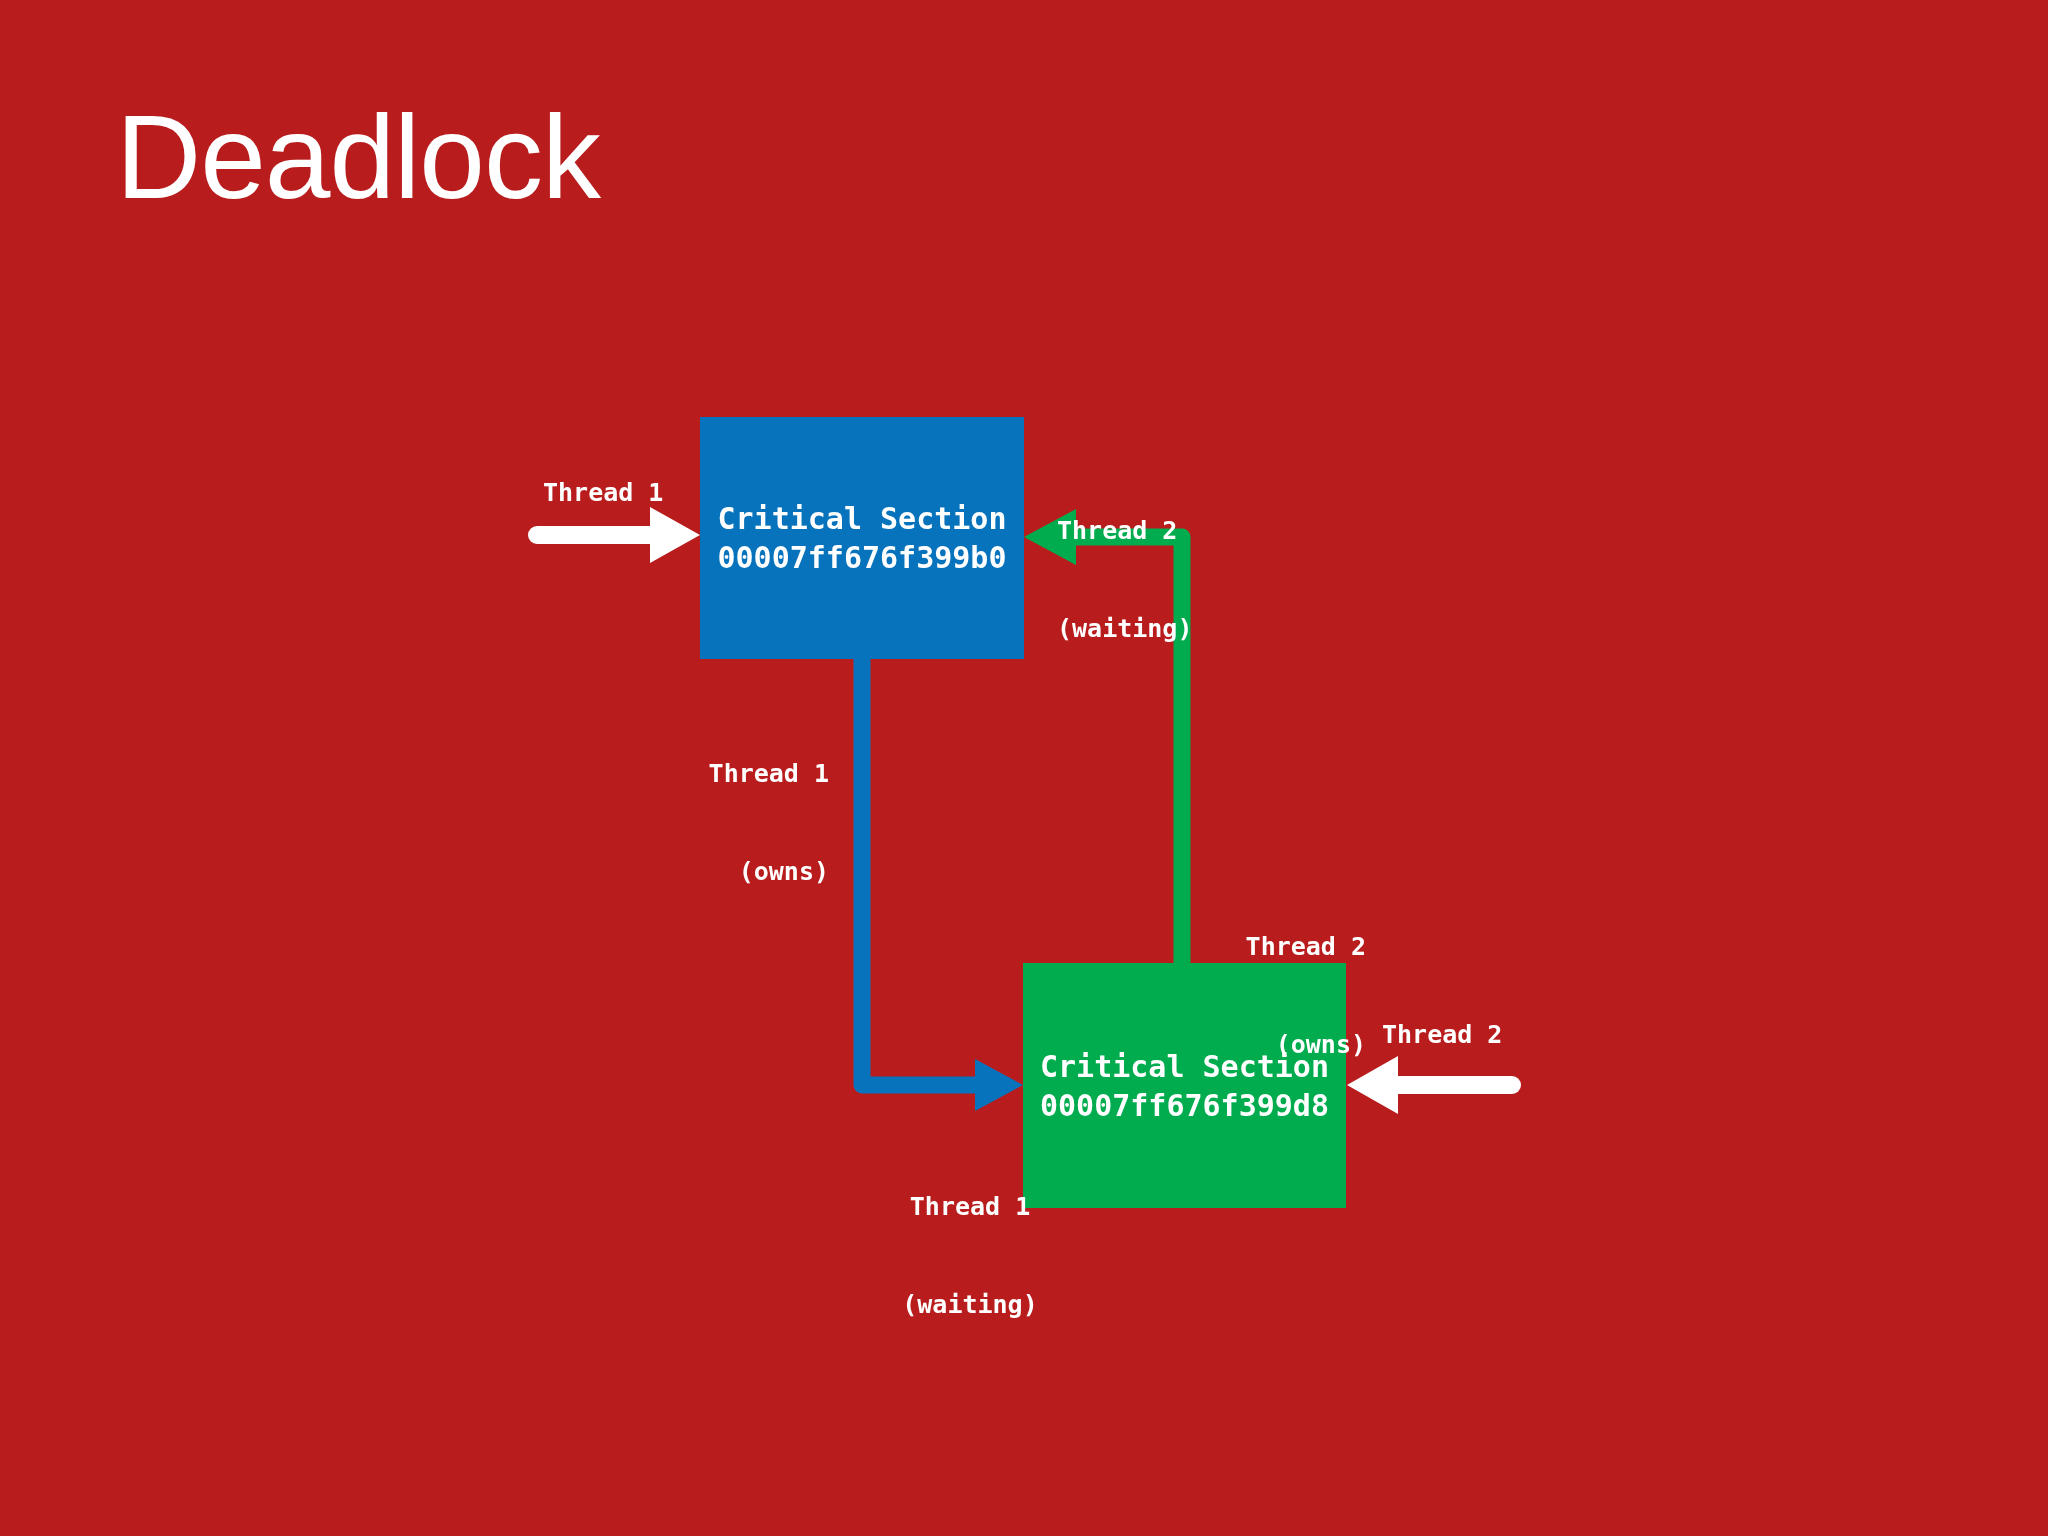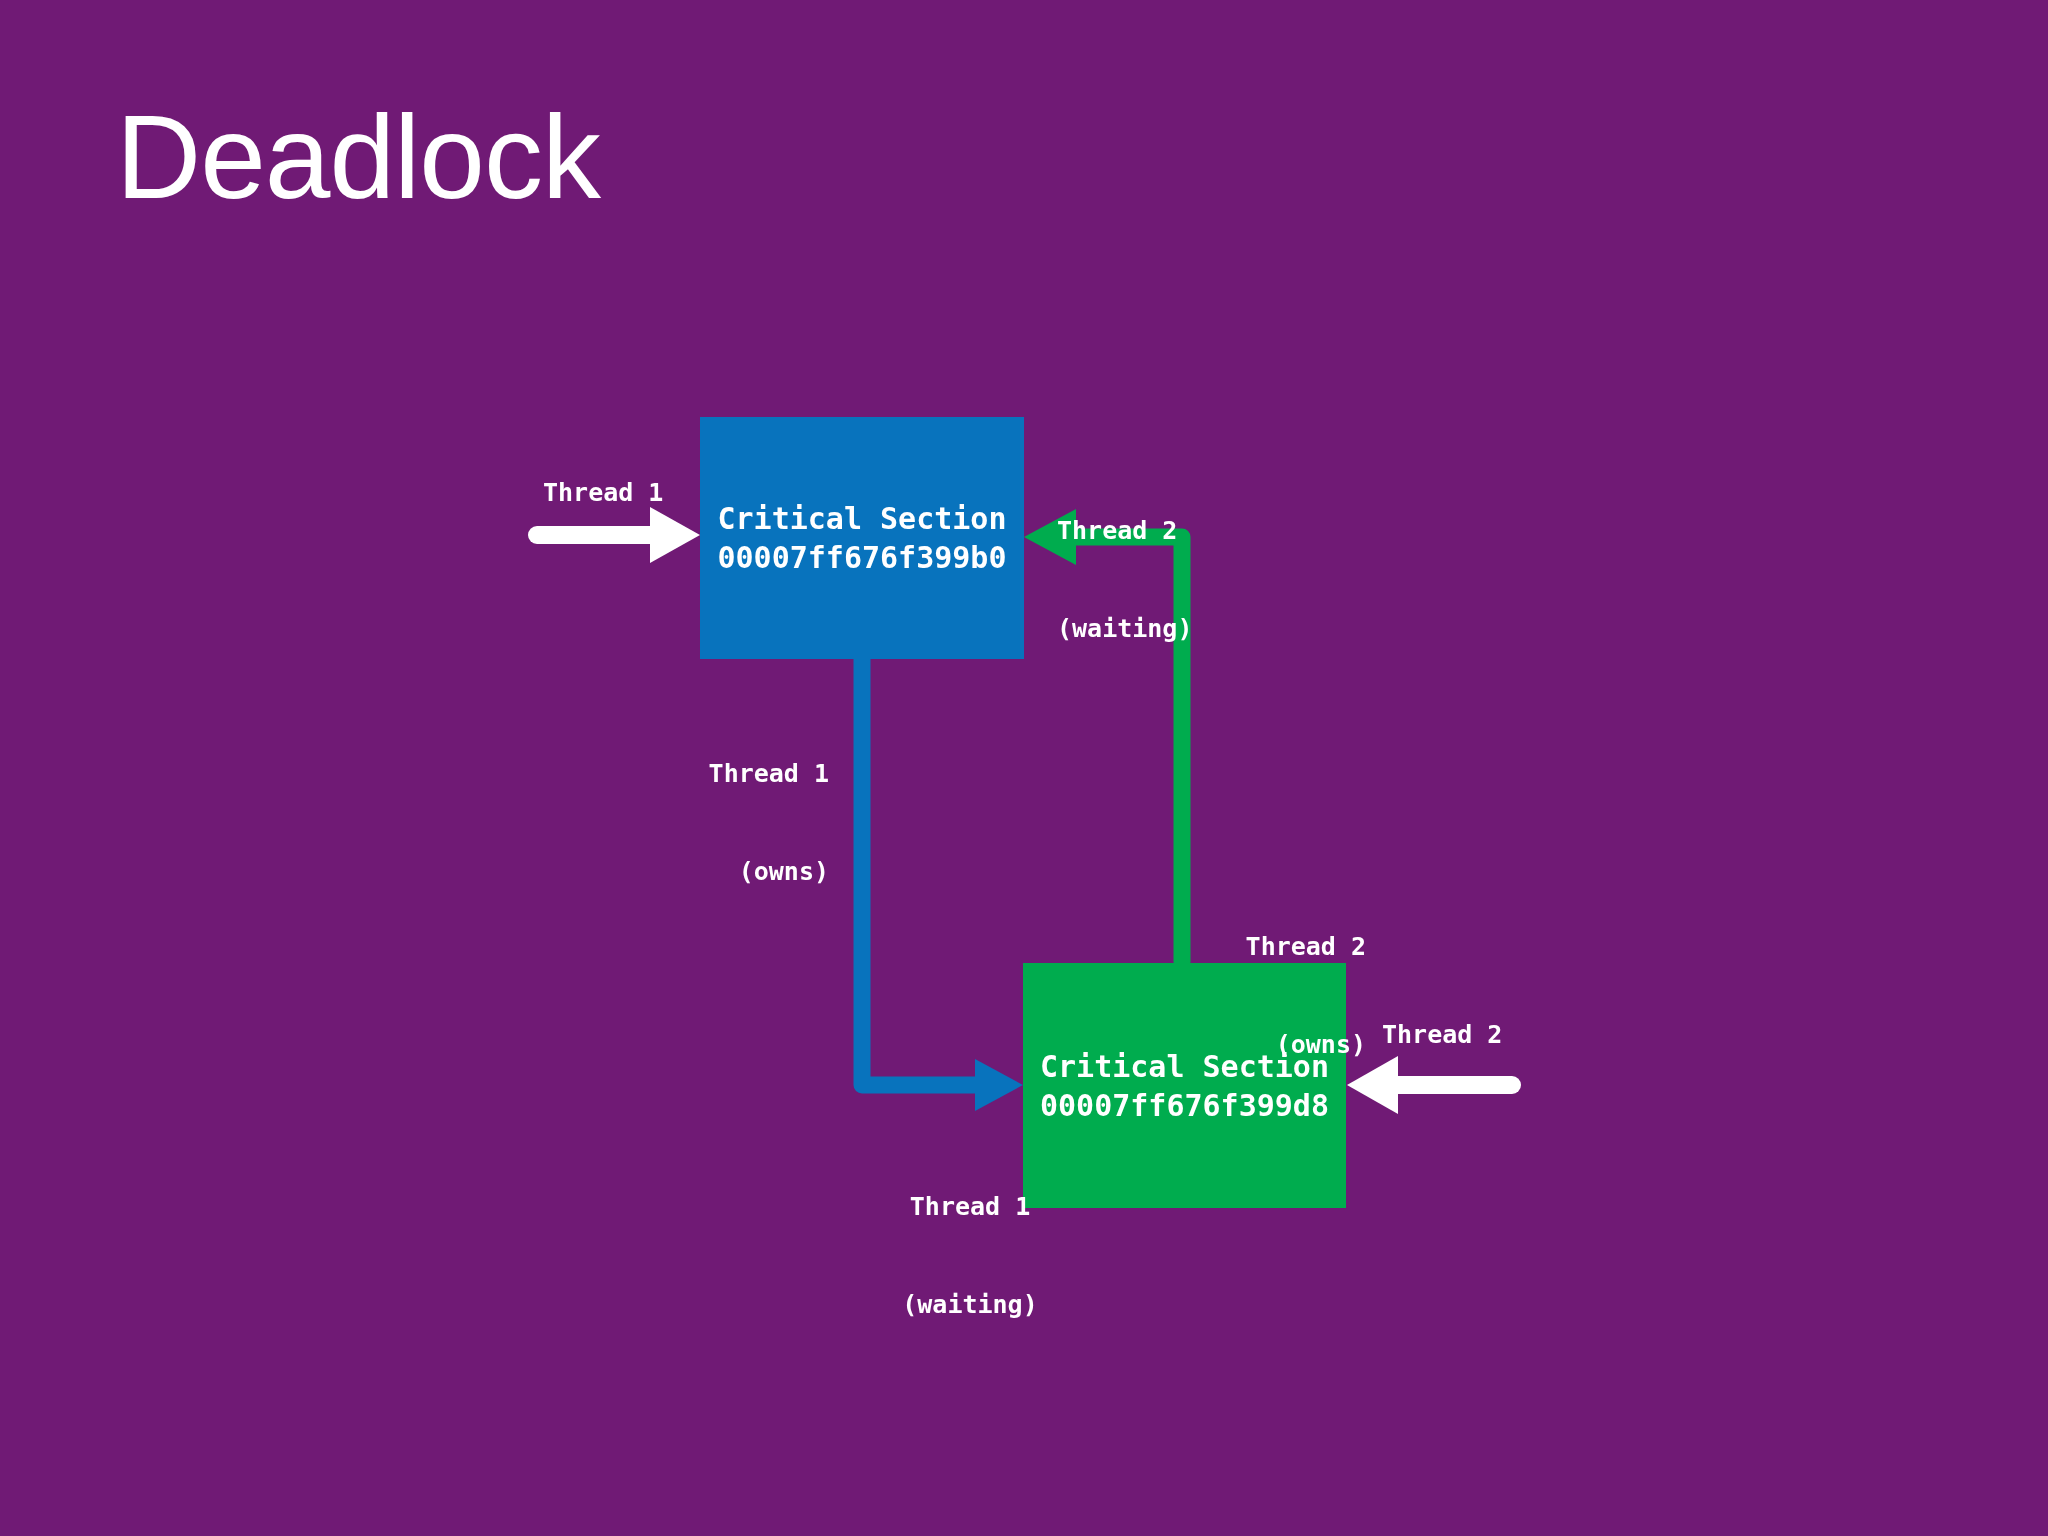--- a/index.html
+++ b/index.html
@@ -5,21 +5,21 @@
 <style>
   html, body {
     margin: 0;
     padding: 0;
     background: #383838;
   }
   #slide {
     position: relative;
     width: 2048px;
     height: 1536px;
-    background: #701a75;
+    background: #b91c1c;
     overflow: hidden;
     font-family: "Liberation Sans", sans-serif;
   }
 
   
   #title {
     position: absolute;
     left: 116px;
     top: 96px;
     font-family: "Liberation Sans", sans-serif;

